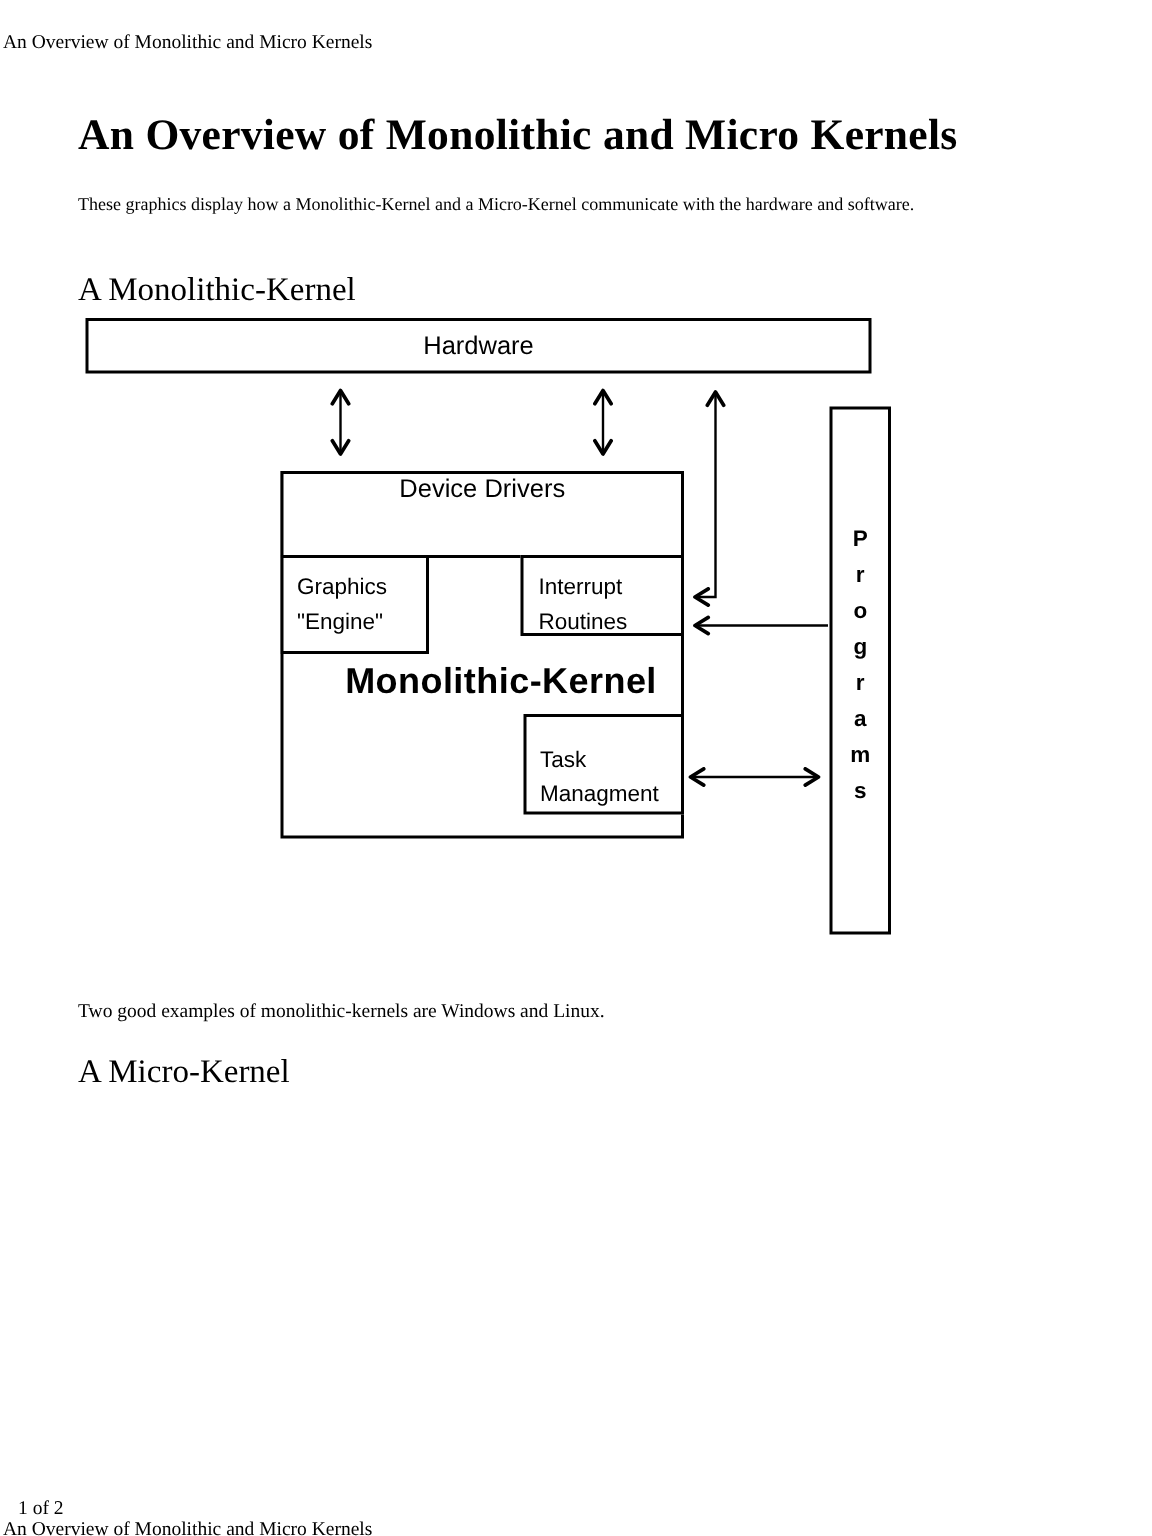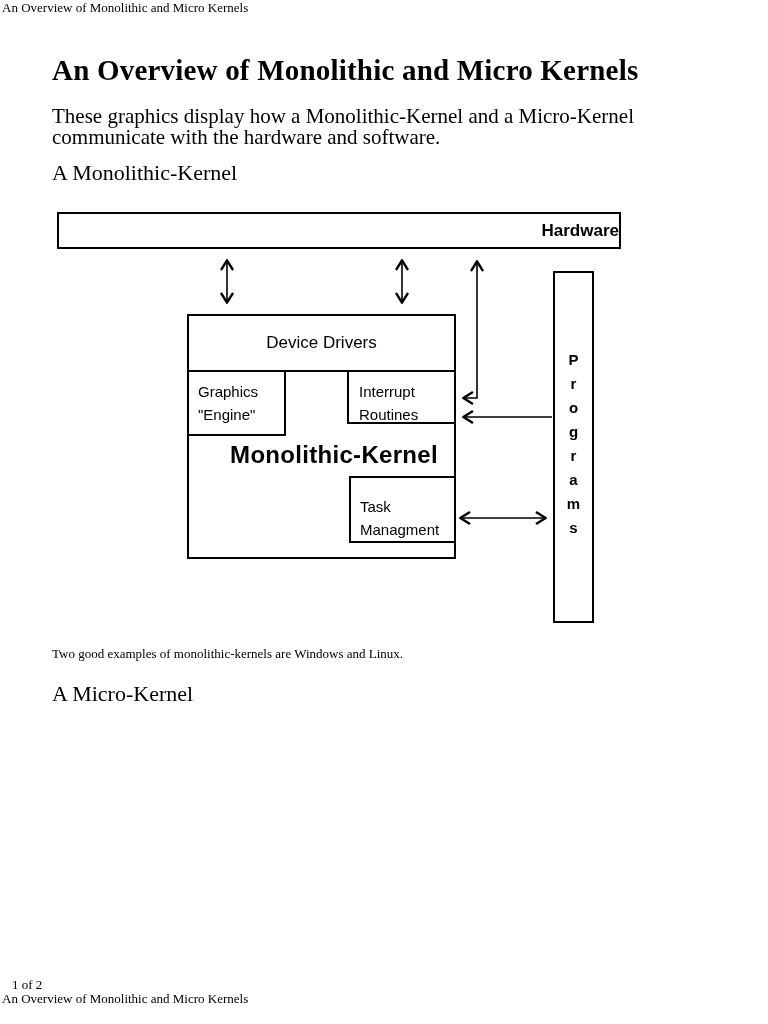--- a/index.html
+++ b/index.html
@@ -5,40 +5,40 @@
   * { margin: 0; padding: 0; box-sizing: border-box; }
   html, body { background: #ffffff; }
   body {
     width: 768px;
     height: 1024px;
     position: relative;
     overflow: hidden;
     font-family: "Liberation Serif", serif;
     color: #000000;
   }
-  .abs { position: absolute; }
+  .abs { position: absolute; margin-top: 20px; }
 
   .meta-line {
     font-size: 13px;
     line-height: 14px;
     font-family: "Liberation Serif", serif;
     color: #000000;
     white-space: nowrap;
   }
   .doc-title {
     left: 52px; top: 54px;
     font-size: 29px;
     font-weight: bold;
     letter-spacing: 0.2px;
     white-space: nowrap;
   }
   .intro {
     left: 52px; top: 106px;
     width: 660px;
-    font-size: 21px;
+    font-size: 12px;
     line-height: 21px;
   }
   .section-heading {
     left: 52px;
     font-size: 22px;
     font-weight: normal;
     white-space: nowrap;
   }
   .caption {
     left: 52px; top: 646px;
@@ -47,31 +47,30 @@
   }
 
   
   .dbox {
     position: absolute;
     border: 2px solid #000000;
     background: #ffffff;
     font-family: "Liberation Sans", "DejaVu Sans", sans-serif;
   }
   .hardware-box {
-    left: 57px; top: 212px; width: 564px; height: 37px;
-    display: flex; align-items: center; justify-content: flex-end;
+    left: 57px; top: 212px; width: 524px; height: 37px;
+    display: flex; align-items: center; justify-content: center;
     font-size: 17px;
-    font-weight: bold;
   }
   .kernel-box {
     left: 187px; top: 314px; width: 269px; height: 245px;
   }
   .dd-band {
     left: 187px; top: 314px; width: 269px; height: 58px;
-    display: flex; align-items: center; justify-content: center;
+    display: flex; align-items: flex-start; justify-content: center;
     font-size: 17px;
   }
   .graphics-box {
     left: 187px; top: 370px; width: 99px; height: 66px;
     padding: 8px 4px 0 9px;
     font-size: 15px; line-height: 23px;
   }
   .interrupt-box {
     left: 347px; top: 370px; width: 109px; height: 54px;
     padding: 8px 4px 0 10px;

